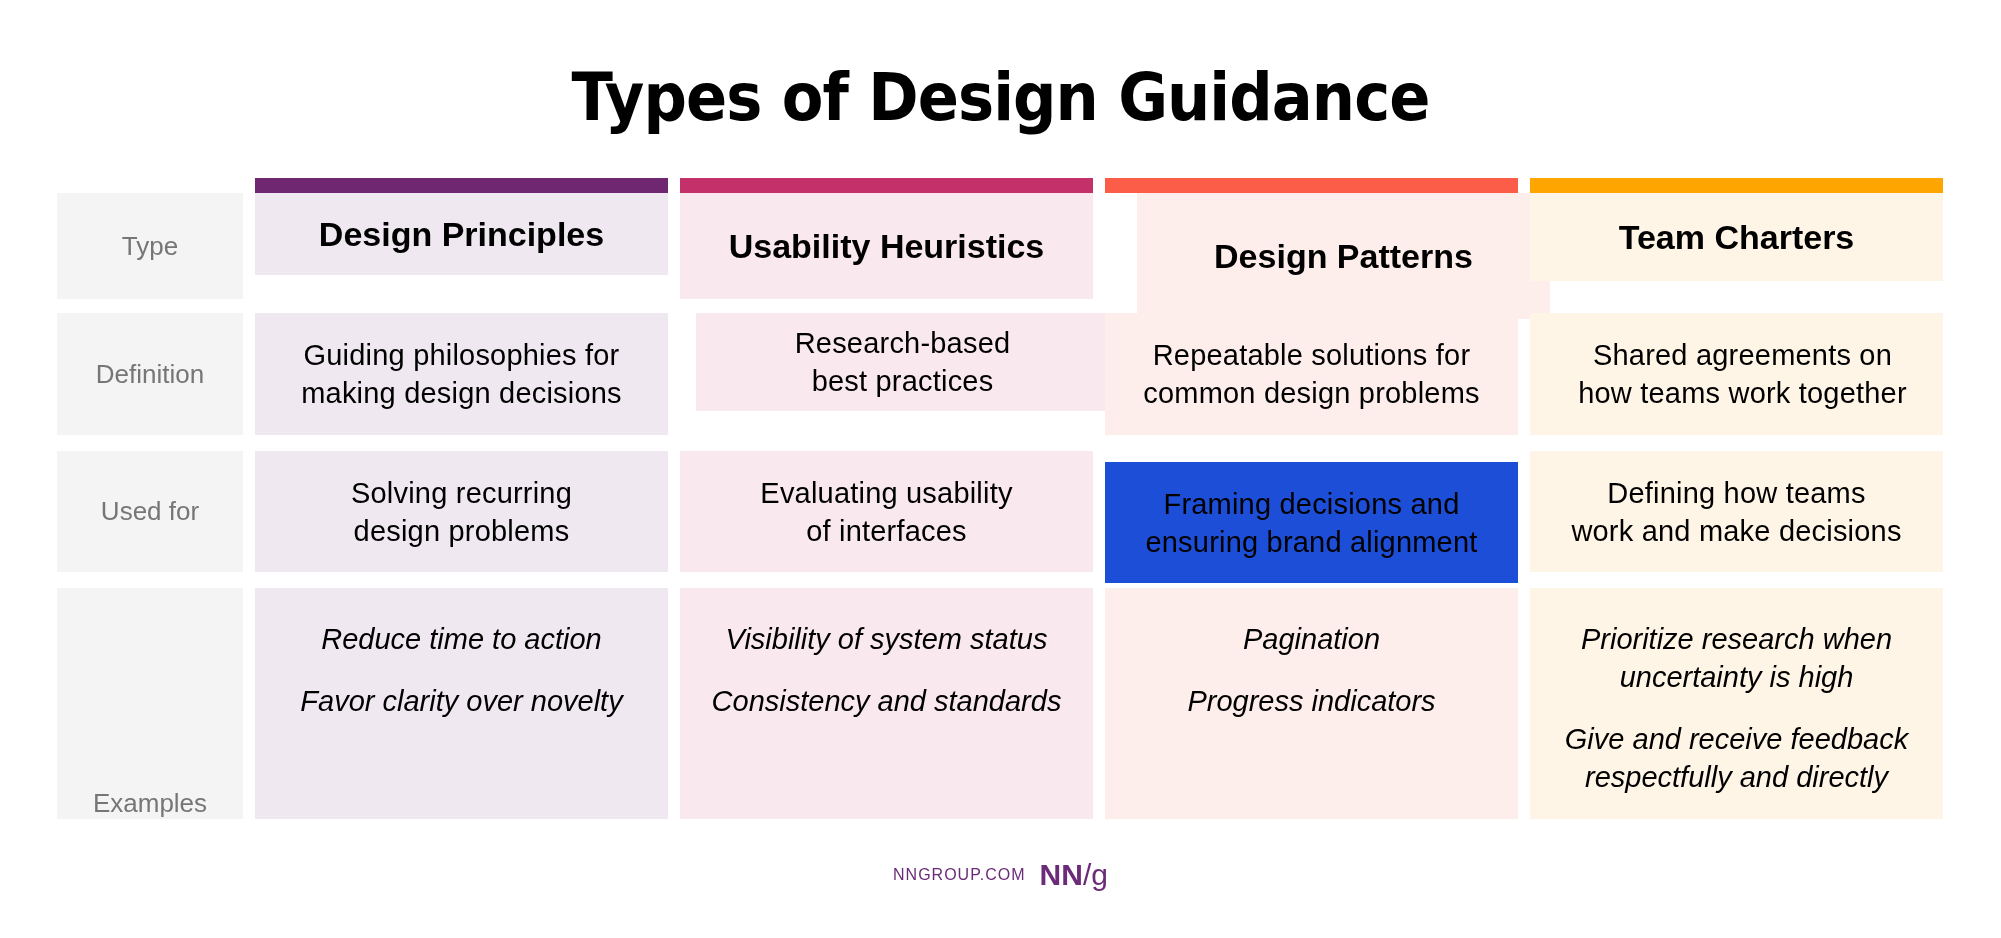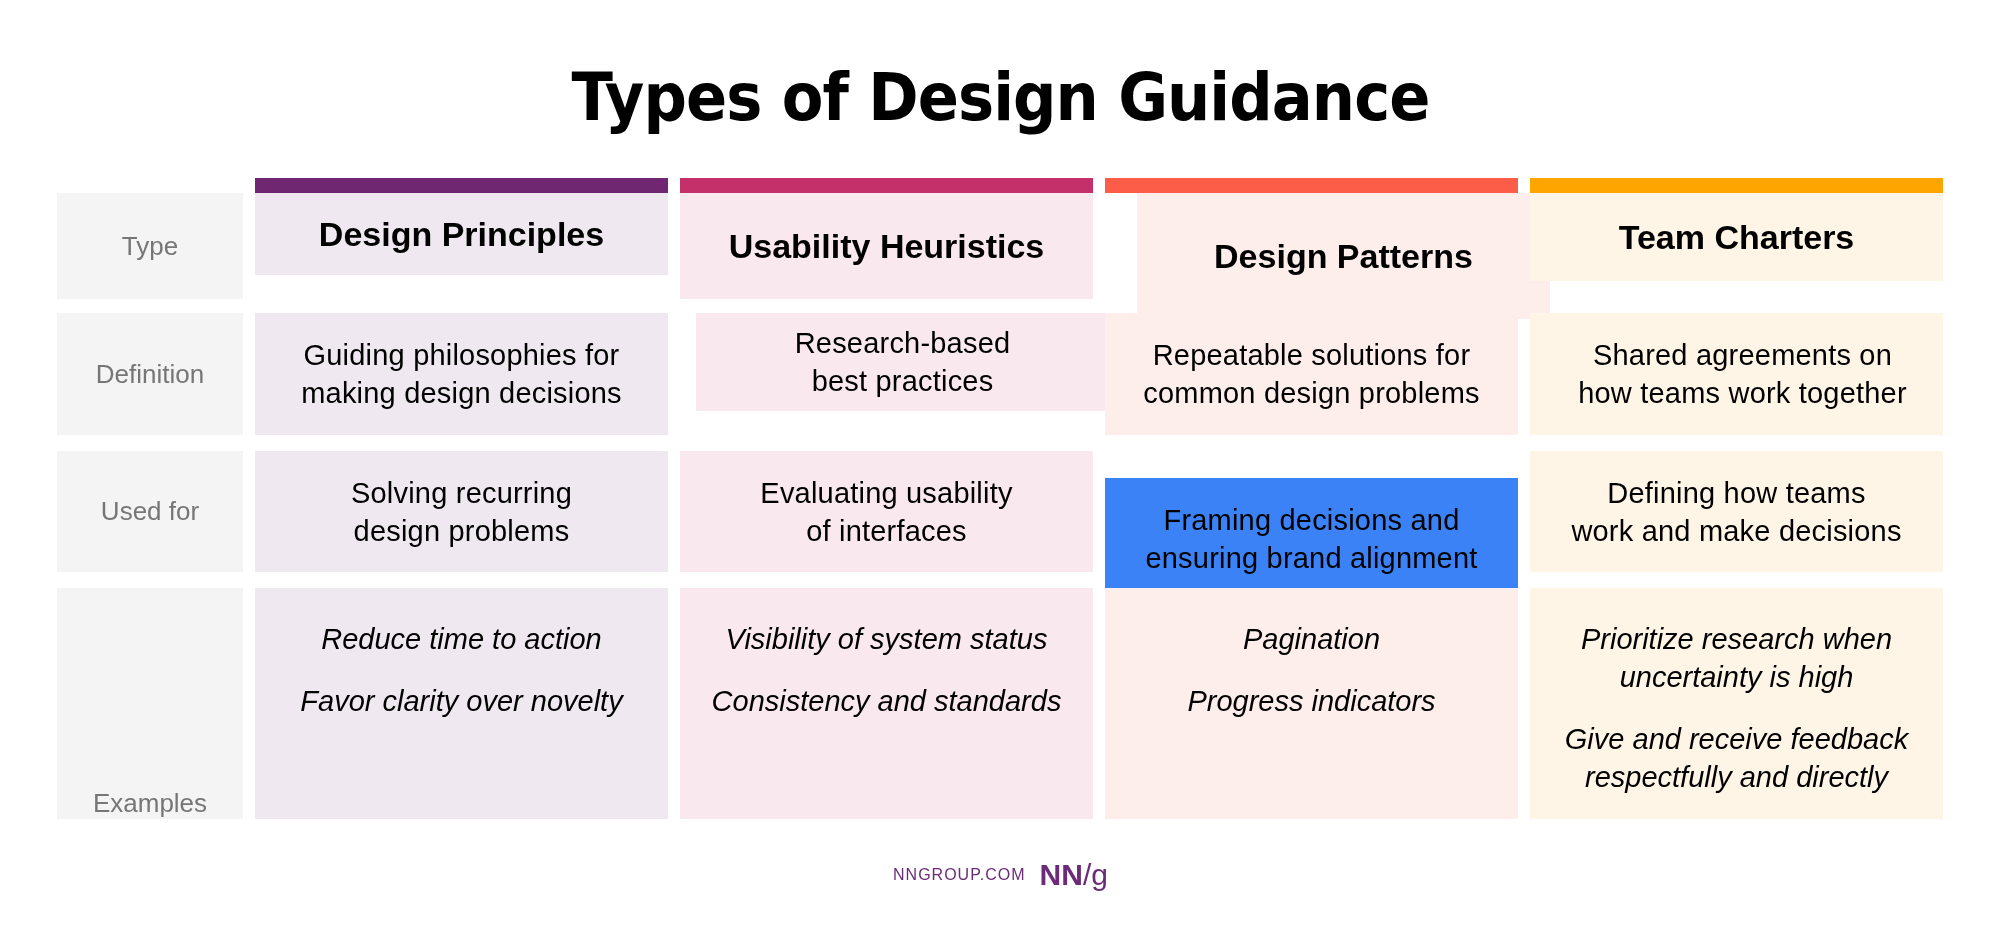--- a/index.html
+++ b/index.html
@@ -109,21 +109,21 @@
 </div>
 
 <div class="col-bar" style="left:1105px;background:#fb5d48;"></div>
 <div class="cell center" style="left:1105px;top:193px;height:126px;background:#fdeeec;margin-left:32px;">
   <div class="head-text">Design Patterns</div>
 </div>
 <div class="cell center" style="left:1105px;top:313px;height:122px;background:#fdeeec;">
   <div class="body-text">Repeatable solutions for
 common design problems</div>
 </div>
-<div class="cell center" style="left:1105px;top:478px;height:121px;background:#3b82f6;">
+<div class="cell center" style="left:1105px;top:462px;height:121px;background:#1d4ed8;">
   <div class="body-text">Framing decisions and
 ensuring brand alignment</div>
 </div>
 <div class="cell" style="left:1105px;top:588px;height:231px;background:#fdeeec;">
   <div class="ex-list">
     <div class="ex-item">Pagination</div>
     <div class="ex-item">Progress indicators</div>
   </div>
 </div>
 

